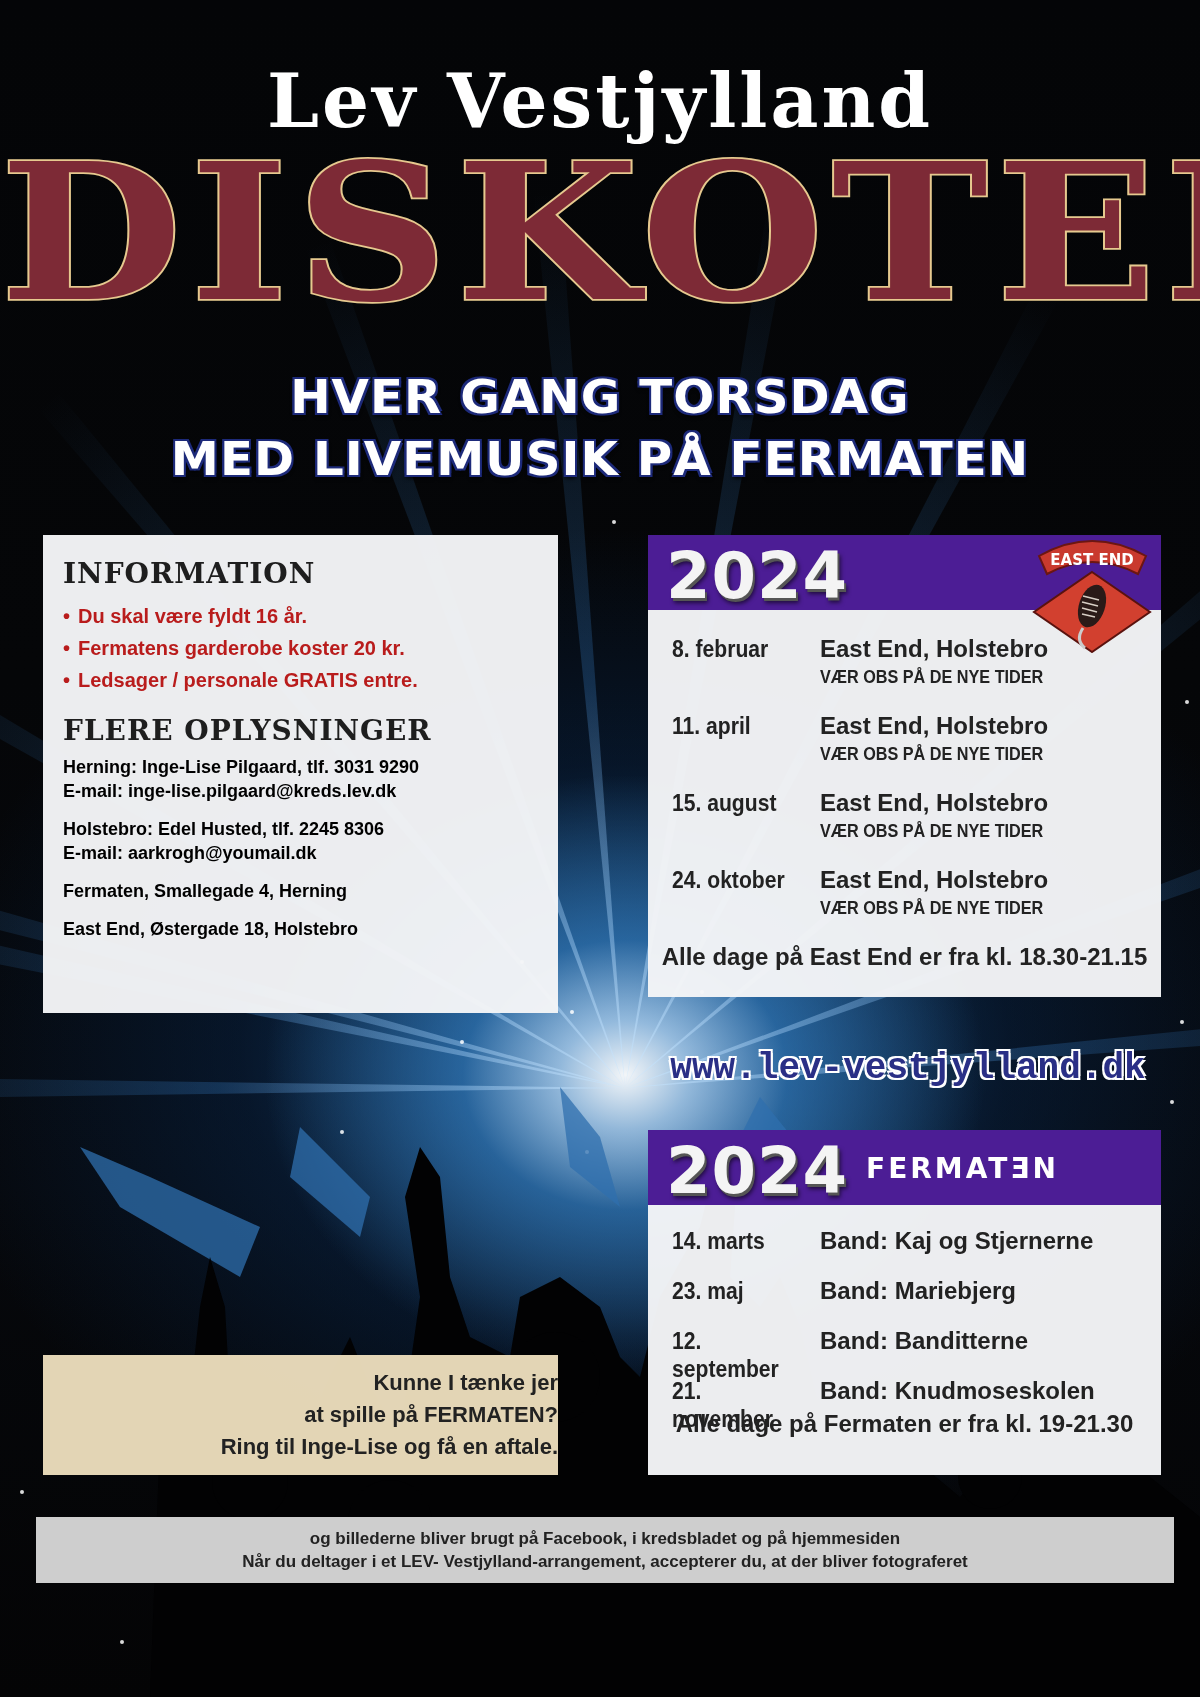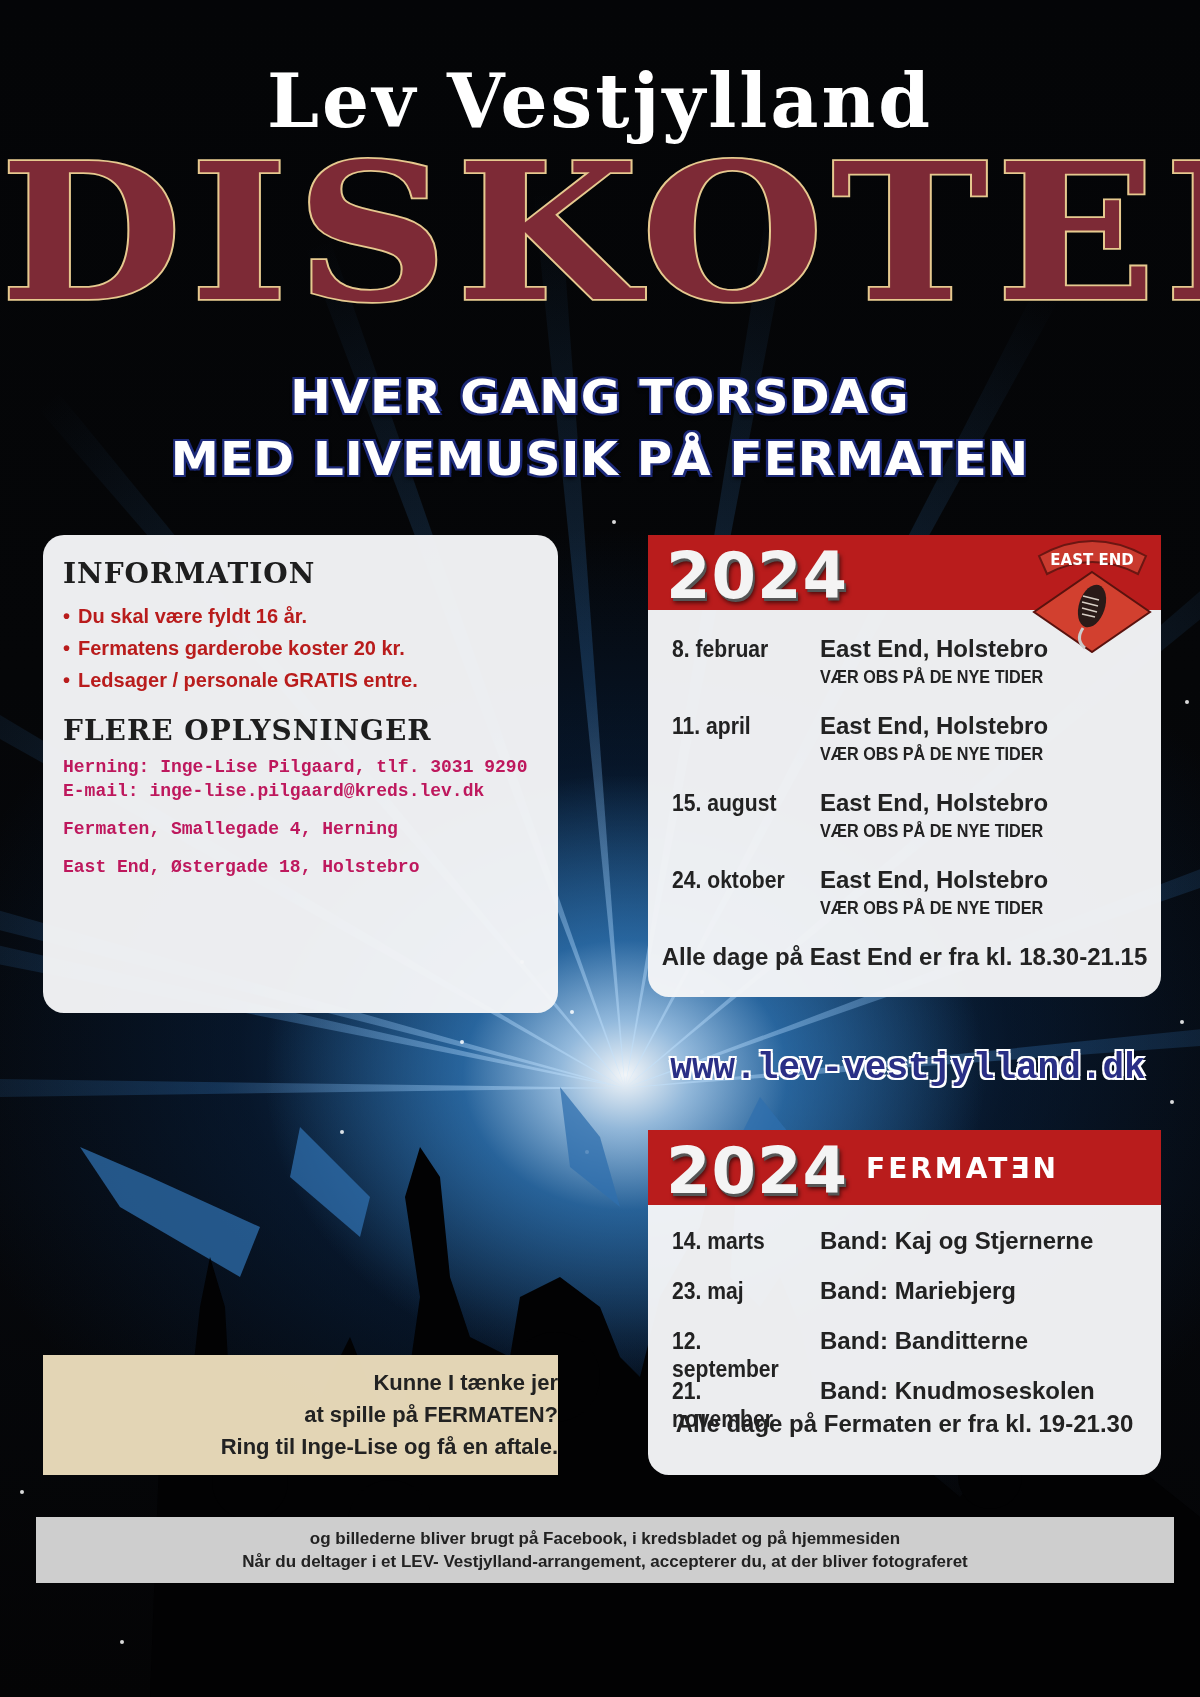--- a/index.html
+++ b/index.html
@@ -40,35 +40,35 @@
   .subtitle {
     position: absolute; left: 0; width: 1200px; text-align: center;
     font-family: "DejaVu Sans", sans-serif; font-weight: bold; font-size: 46px; color: #fff;
     letter-spacing: 1px;
     text-shadow: 2px 2px 0 #1d2a7a, -2px -2px 0 #1d2a7a, 2px -2px 0 #1d2a7a, -2px 2px 0 #1d2a7a, 0 3px 4px #000;
     transform: scaleX(1.05);
   }
   .subtitle.l1 { top: 370px; }
   .subtitle.l2 { top: 432px; }
 
-  .panel { position: absolute; background: rgba(244,245,247,0.97); border-radius: 21px; }
+  .panel { position: absolute; background: rgba(244,245,247,0.97); }
   .info { left: 43px; top: 535px; width: 515px; height: 478px; padding: 22px 20px; }
   .info h2 {
     font-family: "DejaVu Serif", serif; font-weight: bold; font-size: 28px; color: #1e1e1e;
     letter-spacing: 1px; margin-bottom: 10px;
   }
   .info ul { list-style: none; }
   .info li { font-size: 20px; font-weight: bold; color: #b91c1c; line-height: 32px; }
   .info li::before { content: "\2022"; margin-right: 8px; }
   .info h2.flere { margin-top: 18px; margin-bottom: 8px; }
-  .contact { font-size: 18px; font-weight: bold; color: #be185d; line-height: 24px; margin-bottom: 14px; font-family: Liberation Mono, monospace; }
+  .contact { font-size: 18px; font-weight: bold; color: #000000; line-height: 24px; margin-bottom: 14px; }
 
   .sched { left: 648px; width: 513px; }
   .sched-head {
-    position: absolute; left: 0; top: 0; width: 100%; height: 75px; background: #b91c1c;
+    position: absolute; left: 0; top: 0; width: 100%; height: 75px; background: #4c1d95;
   }
   .year {
     position: absolute; left: 18px; top: 4px; font-family: "DejaVu Sans", sans-serif;
     font-weight: bold; font-size: 64px; color: #f4f4f4; letter-spacing: 1px;
     text-shadow: 2px 3px 0 #555, 3px 5px 4px rgba(0,0,0,0.6);
   }
   .ee { top: 535px; height: 462px; }
   .ee .rows { position: absolute; left: 24px; top: 100px; right: 10px; }
   .ee .row { display: flex; height: 77px; }
   .date { width: 148px; font-size: 24px; font-weight: bold; color: #222; transform: scaleX(0.88); transform-origin: left; }
@@ -165,20 +165,24 @@
   <ul>
     <li>Du skal være fyldt 16 år.</li>
     <li>Fermatens garderobe koster 20 kr.</li>
     <li>Ledsager / personale GRATIS entre.</li>
   </ul>
   <h2 class="flere">FLERE OPLYSNINGER</h2>
   <div class="contact">
     <div>Herning: Inge-Lise Pilgaard, tlf. 3031 9290</div>
     <div>E-mail: inge-lise.pilgaard@kreds.lev.dk</div>
   </div>
+  <div class="contact">
+    <div>Holstebro: Edel Husted, tlf. 2245 8306</div>
+    <div>E-mail: aarkrogh@youmail.dk</div>
+  </div>
   <div class="contact">Fermaten, Smallegade 4, Herning</div>
   <div class="contact">East End, Østergade 18, Holstebro</div>
 </section>
 
 <section class="panel sched ee">
   <div class="sched-head">
     <div class="year">2024</div>
   </div>
   <div class="rows">
     <div class="row">

